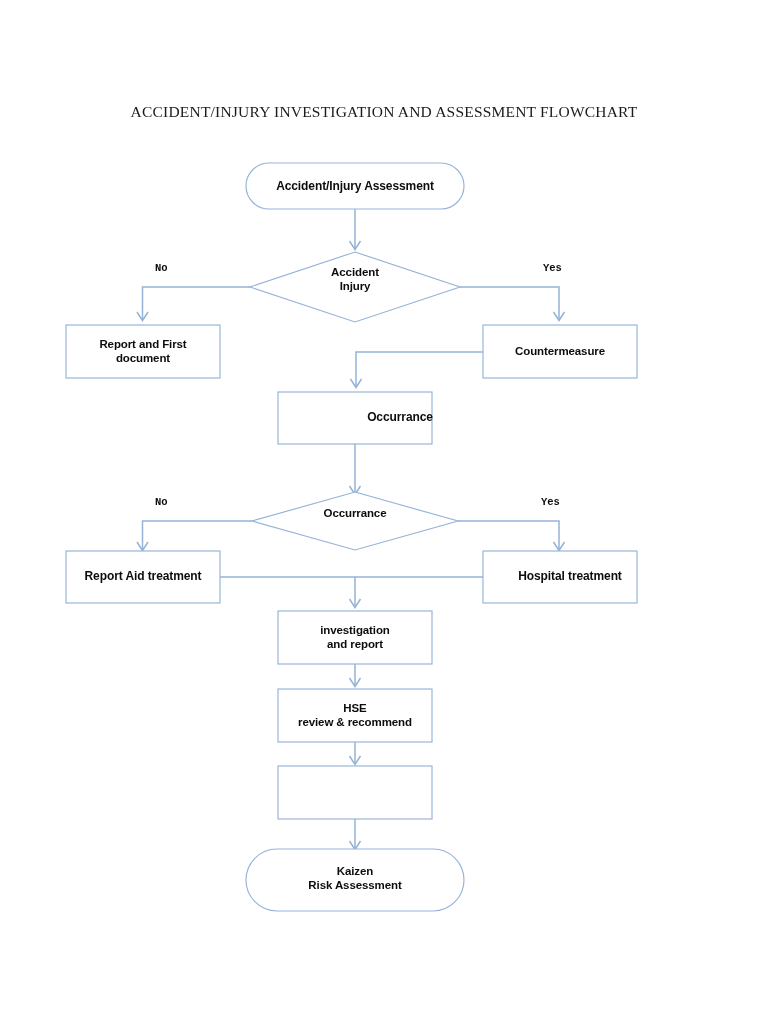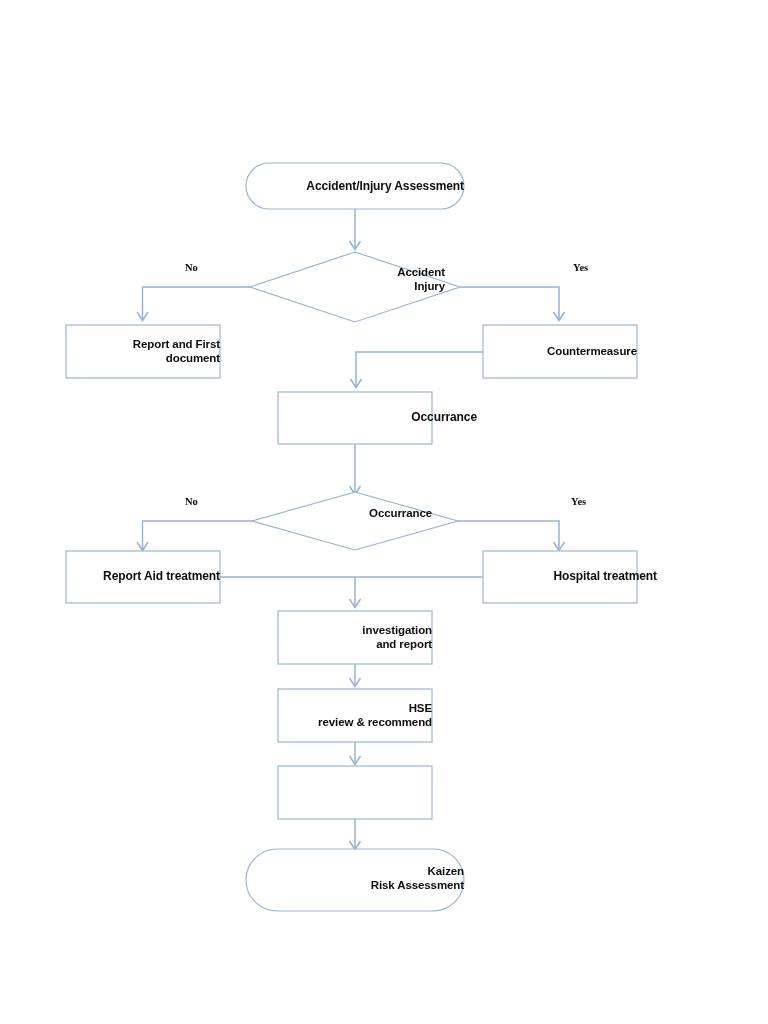--- a/index.html
+++ b/index.html
@@ -46,44 +46,44 @@
     fill: none;
   }
   .arrow-head {
     fill: none;
     stroke: #95b3d7;
     stroke-width: 1.5;
   }
   
   .node-label {
     position: absolute;
-    text-align: right;
+    text-align: center;
     font-family: "Liberation Sans", sans-serif;
     font-weight: bold;
     color: #0d0d0d;
     line-height: 1.22;
     font-size: 11.5px;
     letter-spacing: -0.1px;
     pointer-events: none;
   }
   .node-label.lg { font-size: 12px; }
   .edge-label {
     position: absolute;
-    font-family: Liberation Serif, serif;
+    font-family: Liberation Mono, monospace;
     font-weight: bold;
     font-size: 10.5px;
     color: #0d0d0d;
-    margin-left: 30px;
   }
 </style>
 </head>
 <body>
 
 <div id="page">
 
+  <div id="chart-title">ACCIDENT/INJURY INVESTIGATION AND ASSESSMENT FLOWCHART</div>
 
   <svg id="flow-svg" viewBox="0 0 768 1024" xmlns="http://www.w3.org/2000/svg">
 
     <g>
       <path class="connector" d="M 355 209 L 355 249"></path>
       <path class="arrow-head" d="M 349.5 241 L 355 249.5 L 360.5 241"></path>
     </g>
 
     <g>
       <path class="connector" d="M 250 287 L 142.5 287 L 142.5 320"></path>

